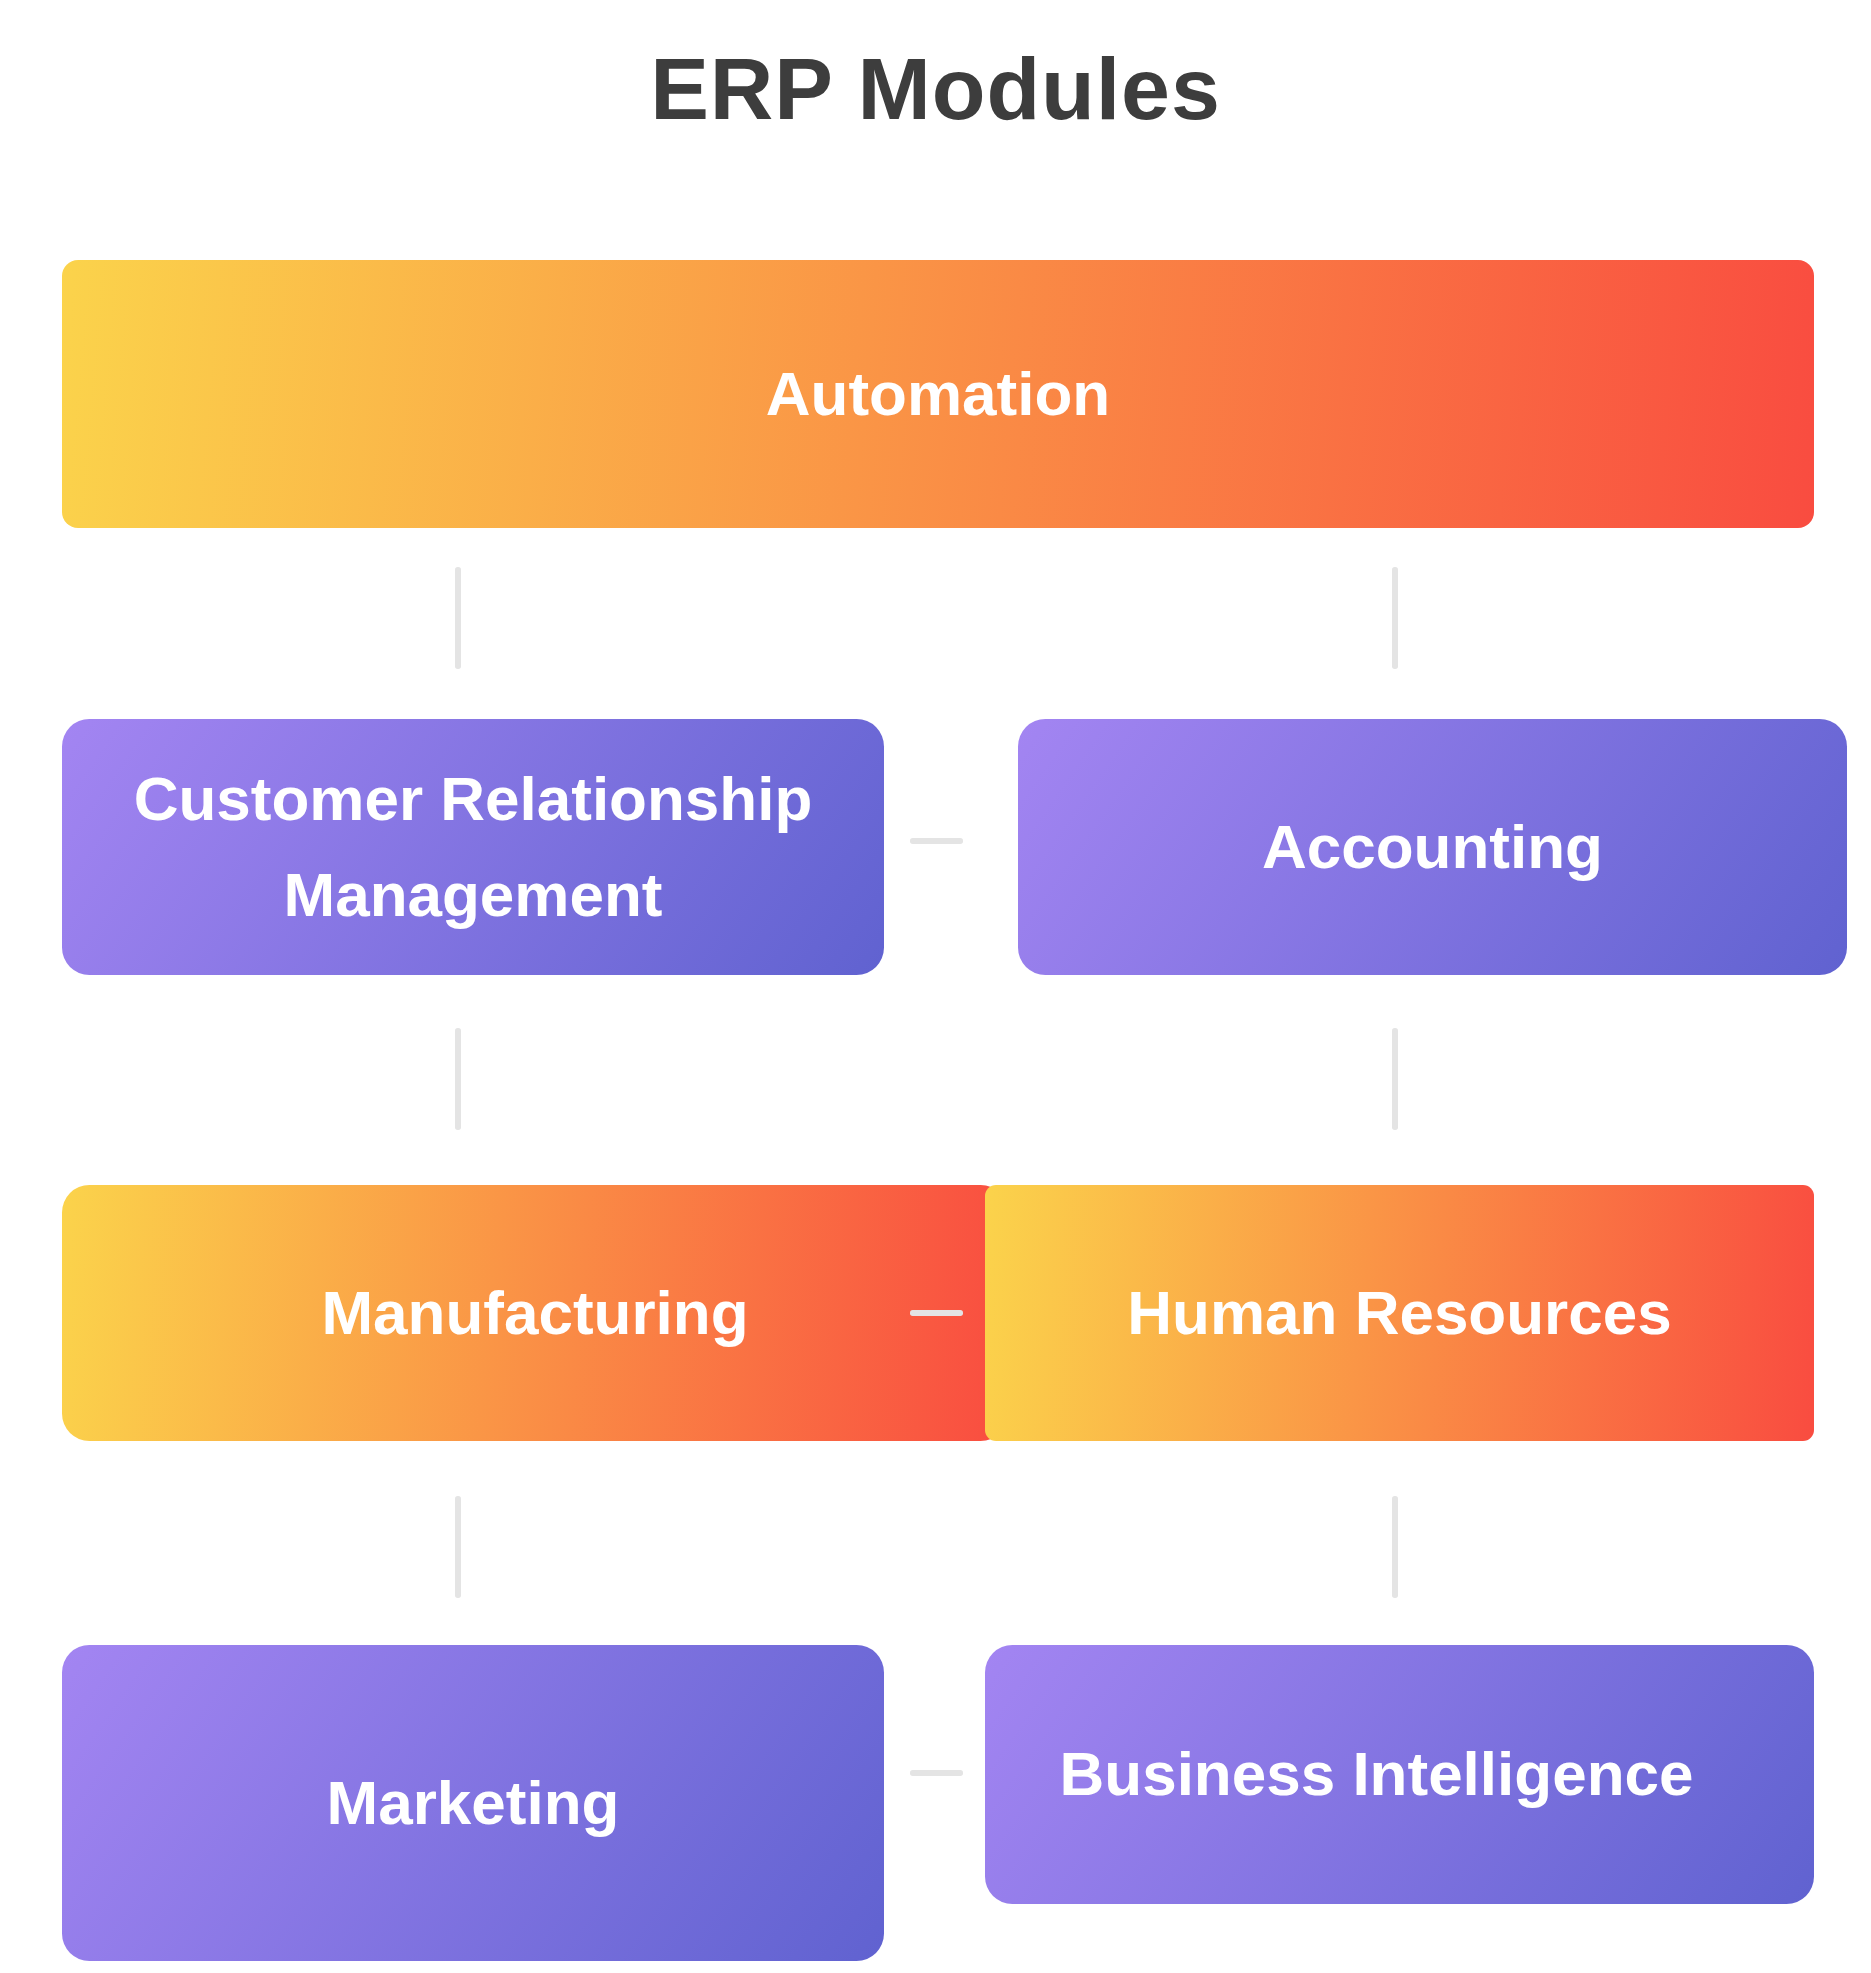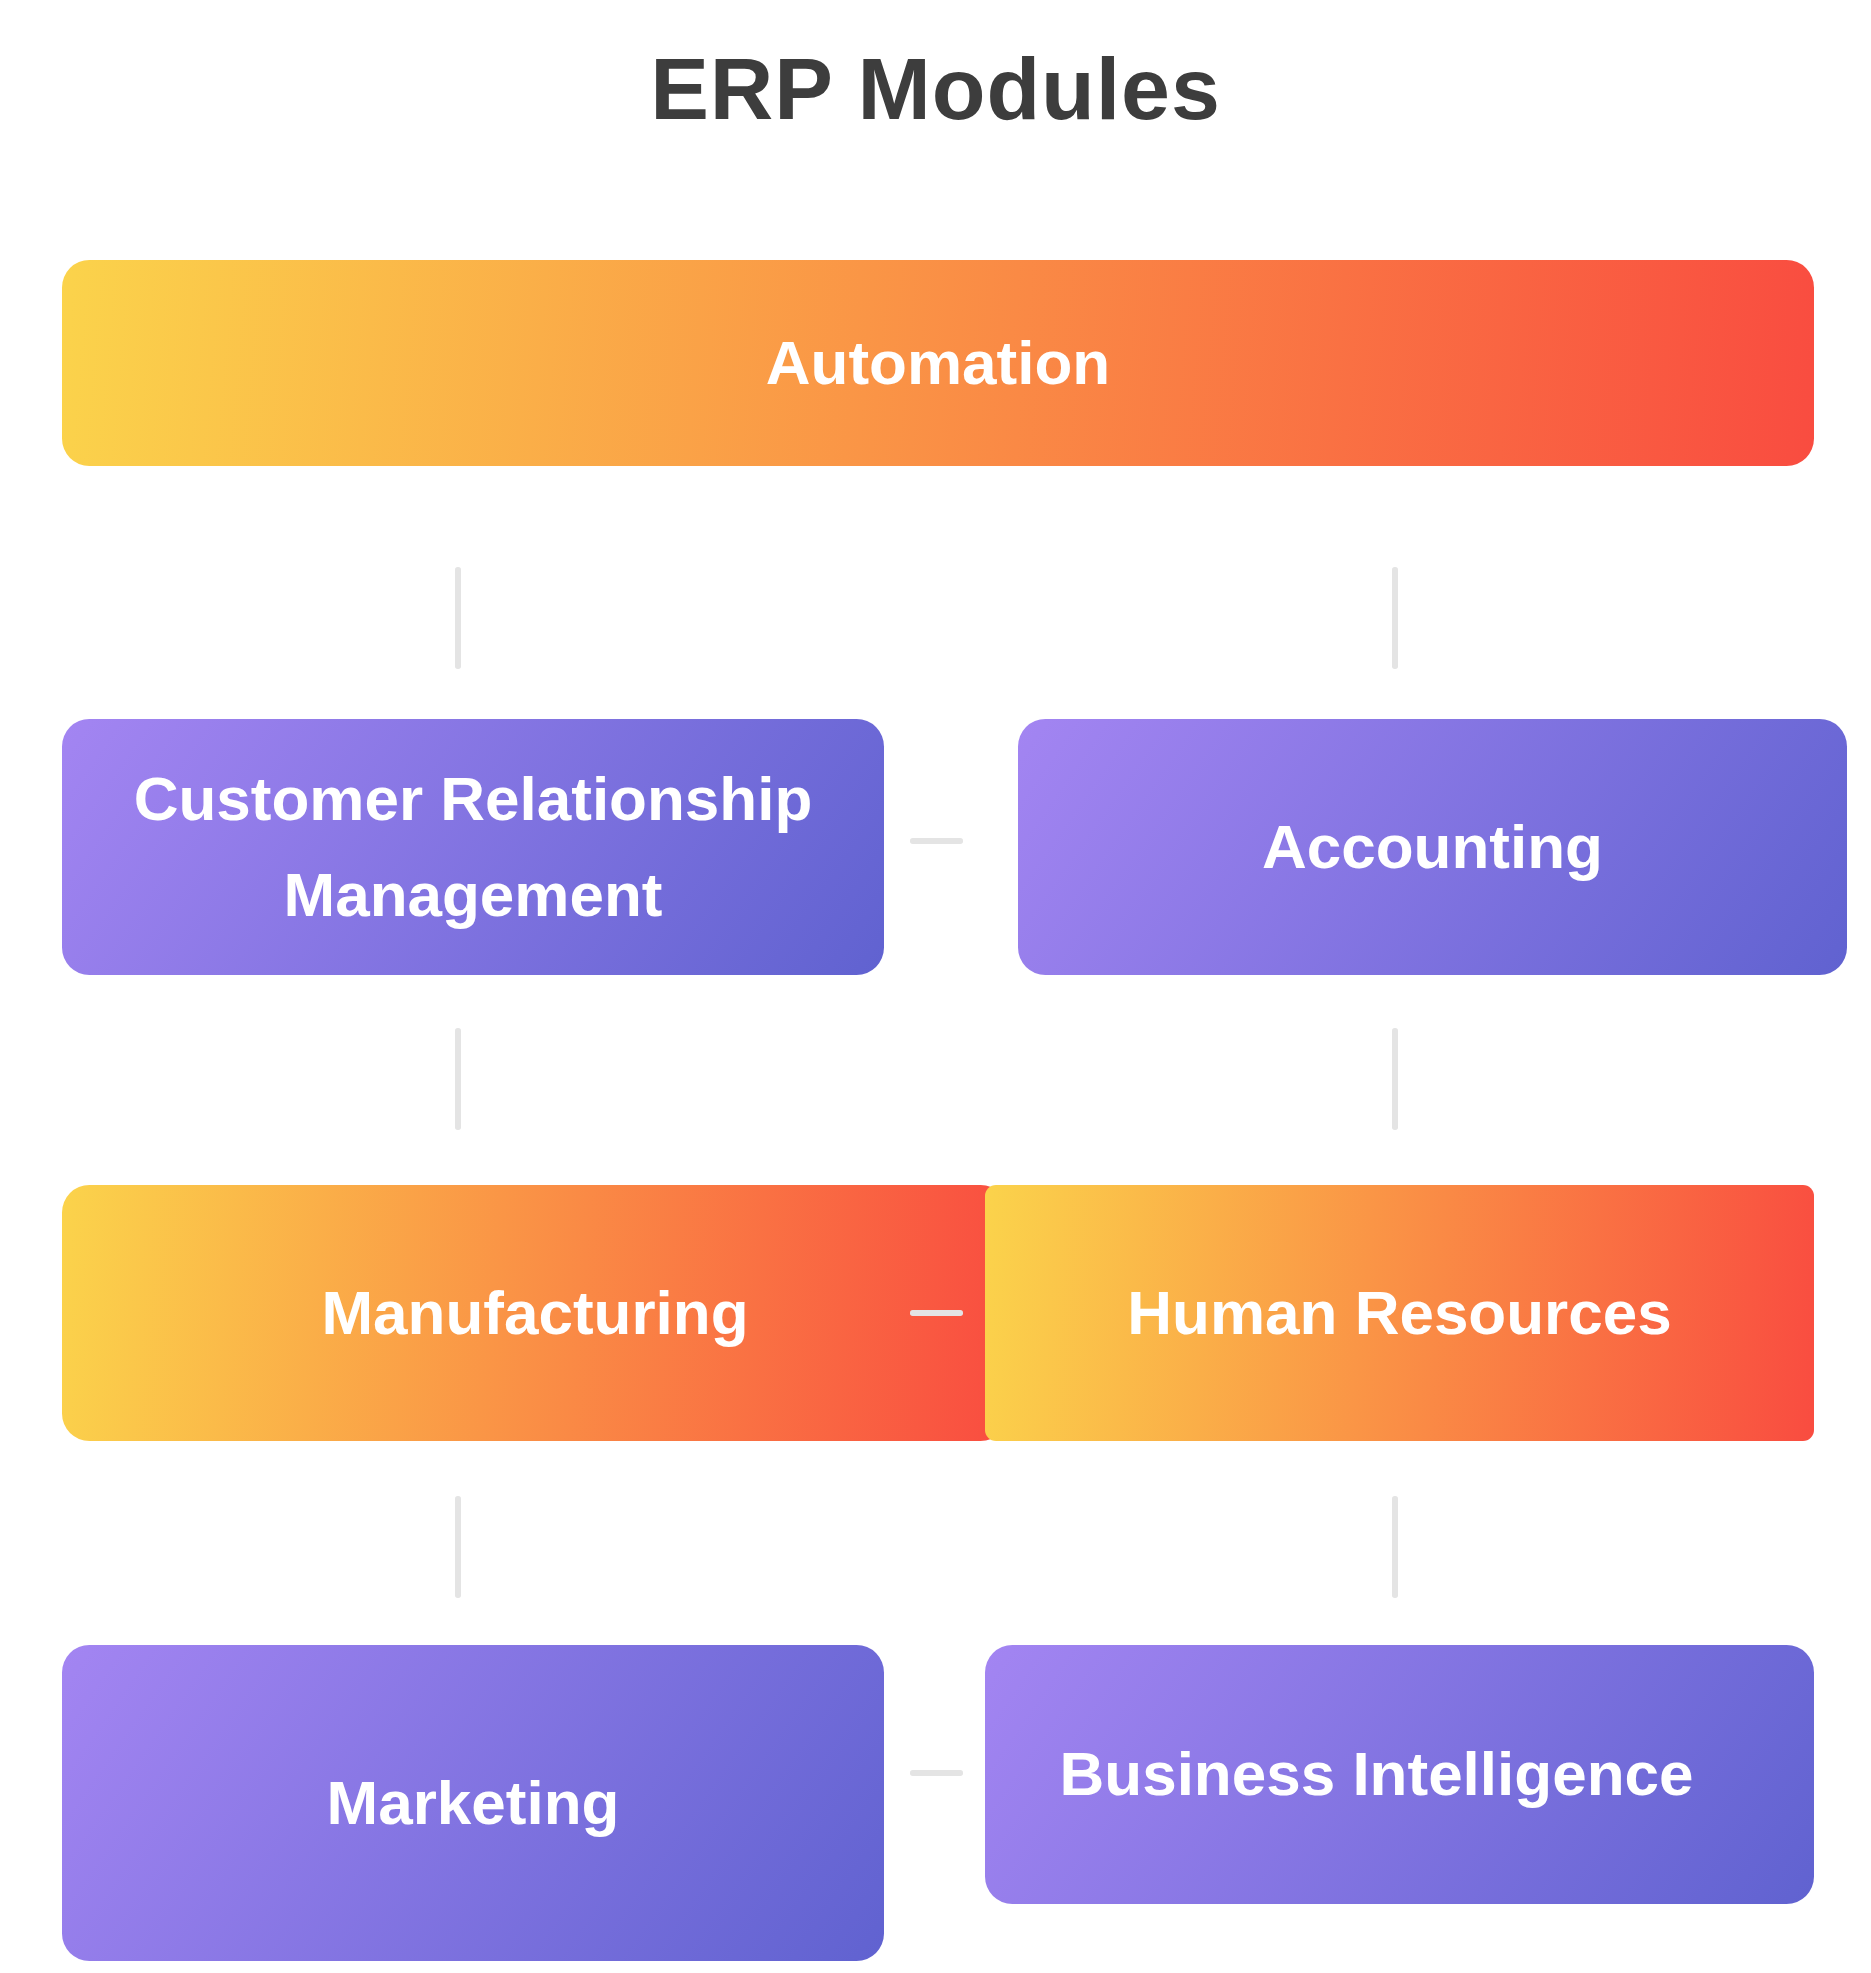--- a/index.html
+++ b/index.html
@@ -33,21 +33,21 @@
     justify-content: center;
     text-align: center;
     color: var(--box-text-color, #ffffff);
     font-size: 62px;
     font-weight: 700;
     line-height: 1.55;
     padding: 0 55px;
     box-sizing: border-box;
   }
   
-  .box-automation            { left: 62px;   top: 260px;  width: 1752px; height: 206px; }
+  .box-automation            { left: 62px;   top: 260px;  width: 1752px; height: 268px; border-radius: 16px; }
   .box-crm                   { left: 62px;   top: 719px;  width: 822px;  height: 256px; }
   .box-accounting            { left: 1018px; top: 719px;  width: 829px;  height: 256px; }
   .box-manufacturing         { left: 62px;   top: 1185px; width: 946px;  height: 256px; }
   .box-human-resources       { left: 985px; top: 1185px; width: 829px;  height: 256px; border-radius: 11px; }
   .box-marketing             { left: 62px;   top: 1645px; width: 822px;  height: 316px; }
   .box-business-intelligence { left: 985px; top: 1645px; width: 829px;  height: 259px; padding-left: 9px; }
 
   .connector {
     position: absolute;
     background: var(--connector-color, #e4e4e4);

